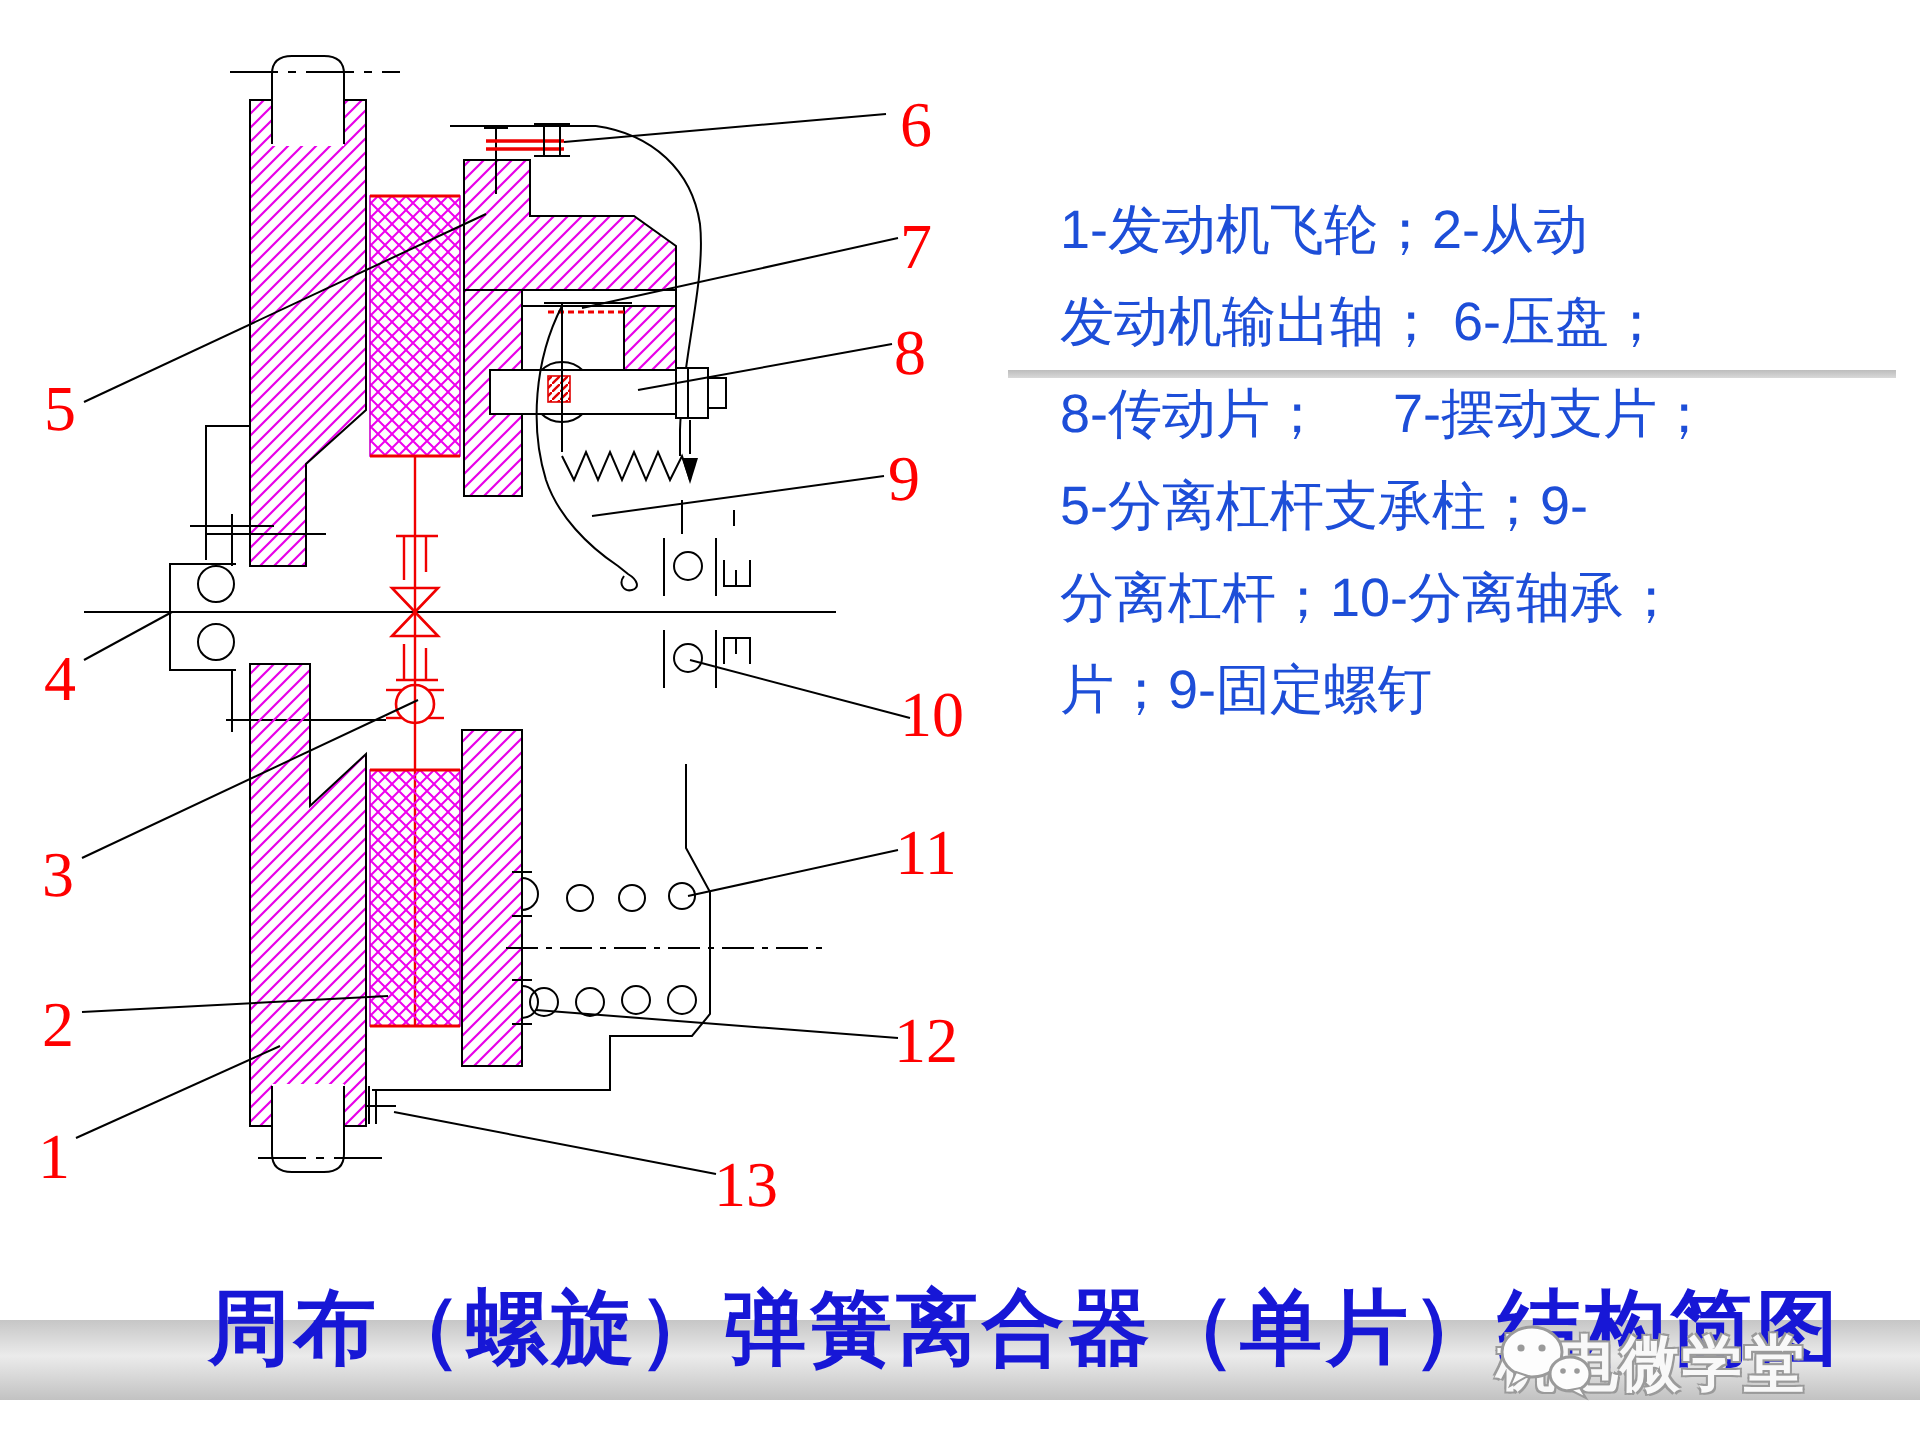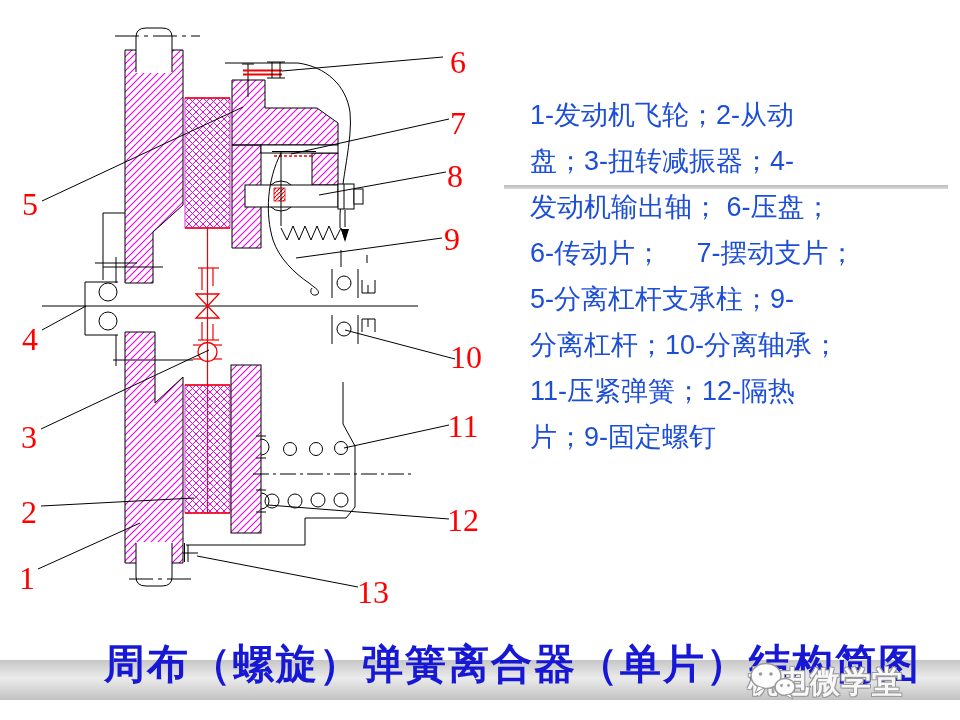--- a/index.html
+++ b/index.html
@@ -224,26 +224,24 @@
       <text class="callout" x="463" y="437">11</text>
       <text class="callout" x="463" y="531">12</text>
       <text class="callout" x="373" y="603">13</text>
     </g>
   </svg>
 
   <div id="divider"></div>
 
   <div id="legend">
     <div>1-发动机飞轮；2-从动</div>
-    <div>盘；3-扭转减振器；4-</div>
     <div>发动机输出轴； 6-压盘；</div>
-    <div>6-传动片；　 7-摆动支片；</div>
+    <div>8-传动片；　 7-摆动支片；</div>
     <div>5-分离杠杆支承柱；9-</div>
     <div>分离杠杆；10-分离轴承；</div>
-    <div>11-压紧弹簧；12-隔热</div>
     <div>片；9-固定螺钉</div>
   </div>
 
   <div id="band"></div>
   <div id="title">周布（螺旋）弹簧离合器（单片）结构简图</div>
 
   <div id="wm">
     <svg width="50" height="42" viewBox="0 0 50 42">
       <ellipse cx="18" cy="16" rx="15" ry="12.5" fill="#fdfdfd" stroke="#9a9a9a" stroke-width="1.5"></ellipse>
       <path d="M10,26 L7,33 L16,28 Z" fill="#fdfdfd" stroke="#9a9a9a" stroke-width="1"></path>

